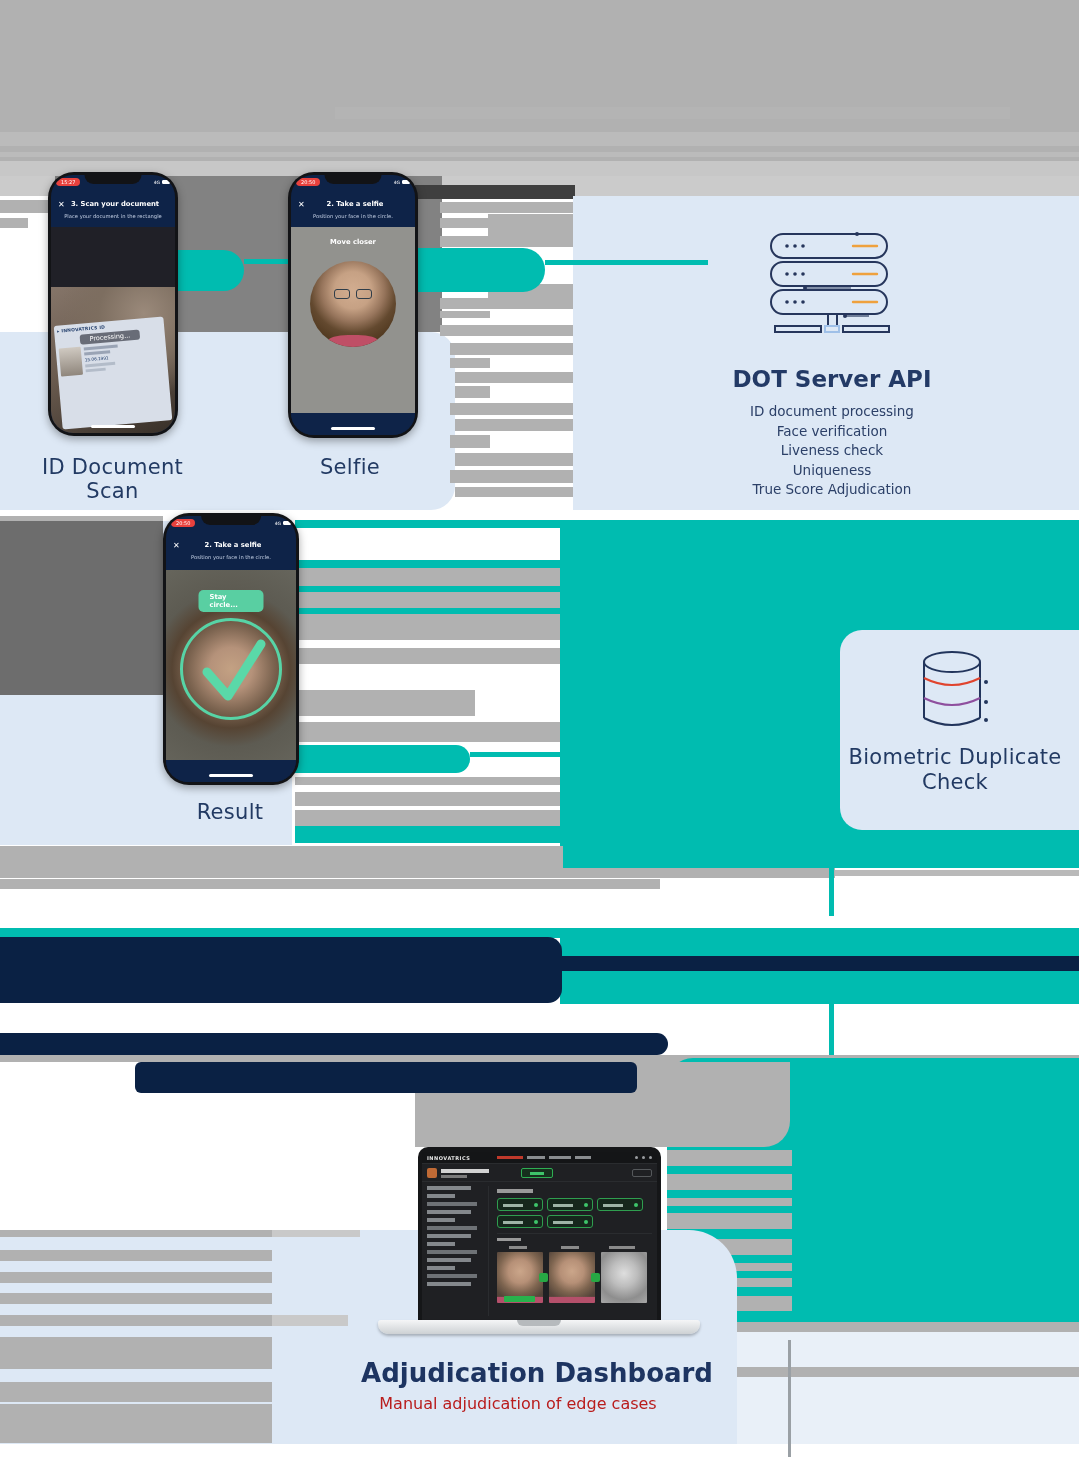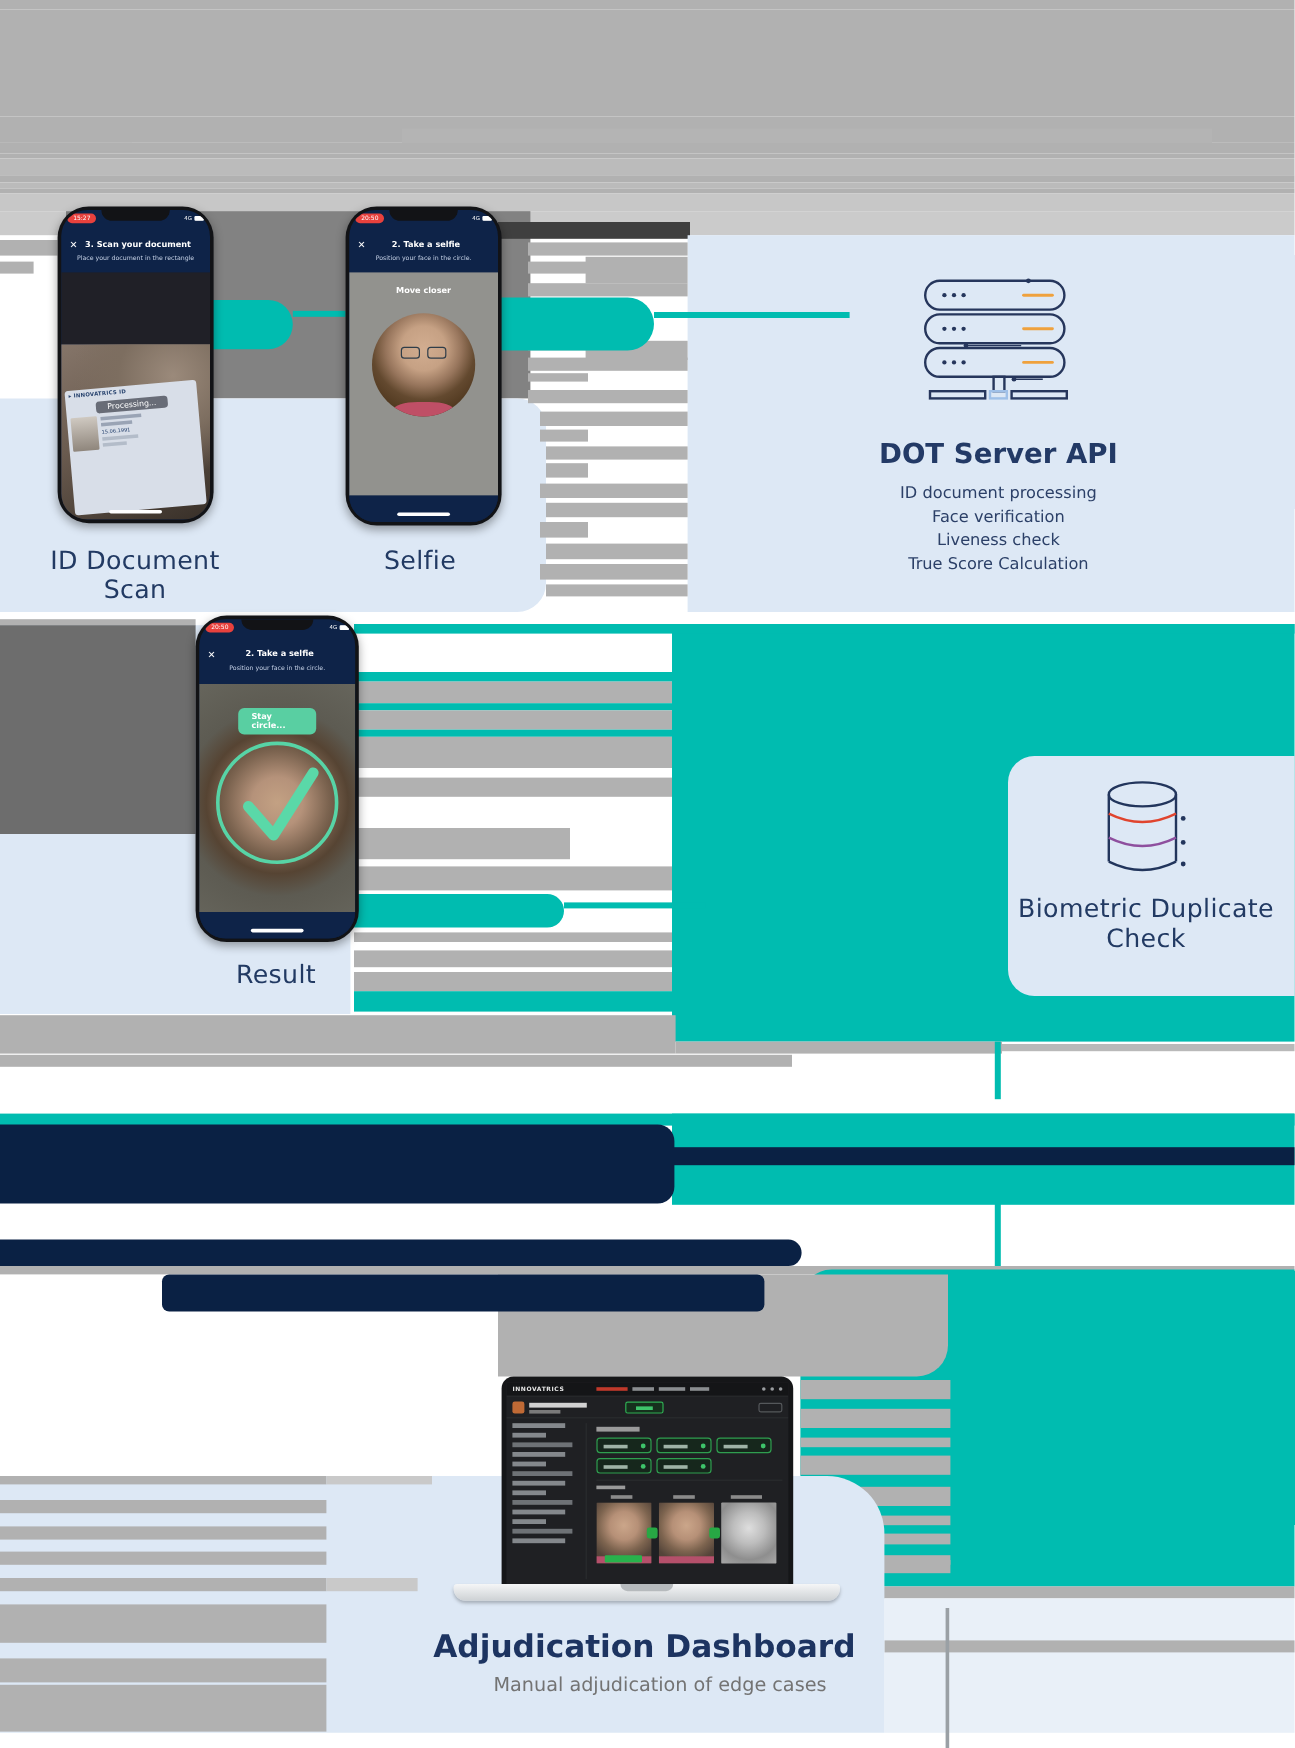--- a/index.html
+++ b/index.html
@@ -130,21 +130,22 @@
         <path d="M88 16 H112"></path>
           <path d="M88 44 H112"></path>
           <path d="M88 72 H112"></path>
       </g>
     </svg>
     <div style="margin-top:32px;font-size:23px;font-weight:600;color:#233a66">DOT Server API</div>
     <div style="margin-top:10px;font-size:13.5px;line-height:19.5px;color:#2c4068">
       <div>ID document processing</div>
       <div>Face verification</div>
       <div>Liveness check</div>
-      <div>True Score Calculation</div>
+      <div>Uniqueness</div>
+      <div>True Score Adjudication</div>
     </div>
   </div>
 
   <div class="label" style="left:20px;top:455px;width:185px">ID Document Scan</div>
   <div class="label" style="left:300px;top:455px;width:100px">Selfie</div>
 
   <div class="abs teal" style="left:560px;top:520px;width:519px;height:348px"></div>
   <div class="abs teal" style="left:295px;top:520px;width:784px;height:8px"></div>
   <div class="abs teal" style="left:295px;top:560px;width:265px;height:8px"></div>
   <i class="bar" style="left:295px;top:568px;width:265px;height:18px"></i>
@@ -320,21 +321,21 @@
           </div>
         </div>
       </div>
     </div>
     <div style="position:absolute;left:0;top:175px;width:322px;height:14px;background:linear-gradient(#f5f6f7,#cdd1d4);border-radius:3px 3px 10px 10px;box-shadow:0 2px 3px rgba(0,0,0,.25)">
       <i style="position:absolute;left:50%;top:0;transform:translateX(-50%);width:44px;height:6px;background:#b6babd;border-radius:0 0 6px 6px;display:block"></i>
     </div>
   </div>
 
   <div style="position:absolute;left:347px;top:1358px;width:380px;text-align:center;font-size:26px;font-weight:600;color:#1d3461">Adjudication Dashboard</div>
-  <div style="position:absolute;left:360px;top:1394px;width:380px;text-align:center;font-size:16px;color:#737373">Manual adjudication of edge cases</div>
+  <div style="position:absolute;left:328px;top:1394px;width:380px;text-align:center;font-size:16px;color:#b91c1c">Manual adjudication of edge cases</div>
 
   <div class="phone" style="left:48px;top:172px;width:130px;height:264px">
     <div class="pscreen">
       <div class="notch"></div>
       <div class="statusrow">
         <span class="timepill">15:27</span>
         <span class="sig">
             <span>4G</span>
             <i class="batt"></i>
           </span>

